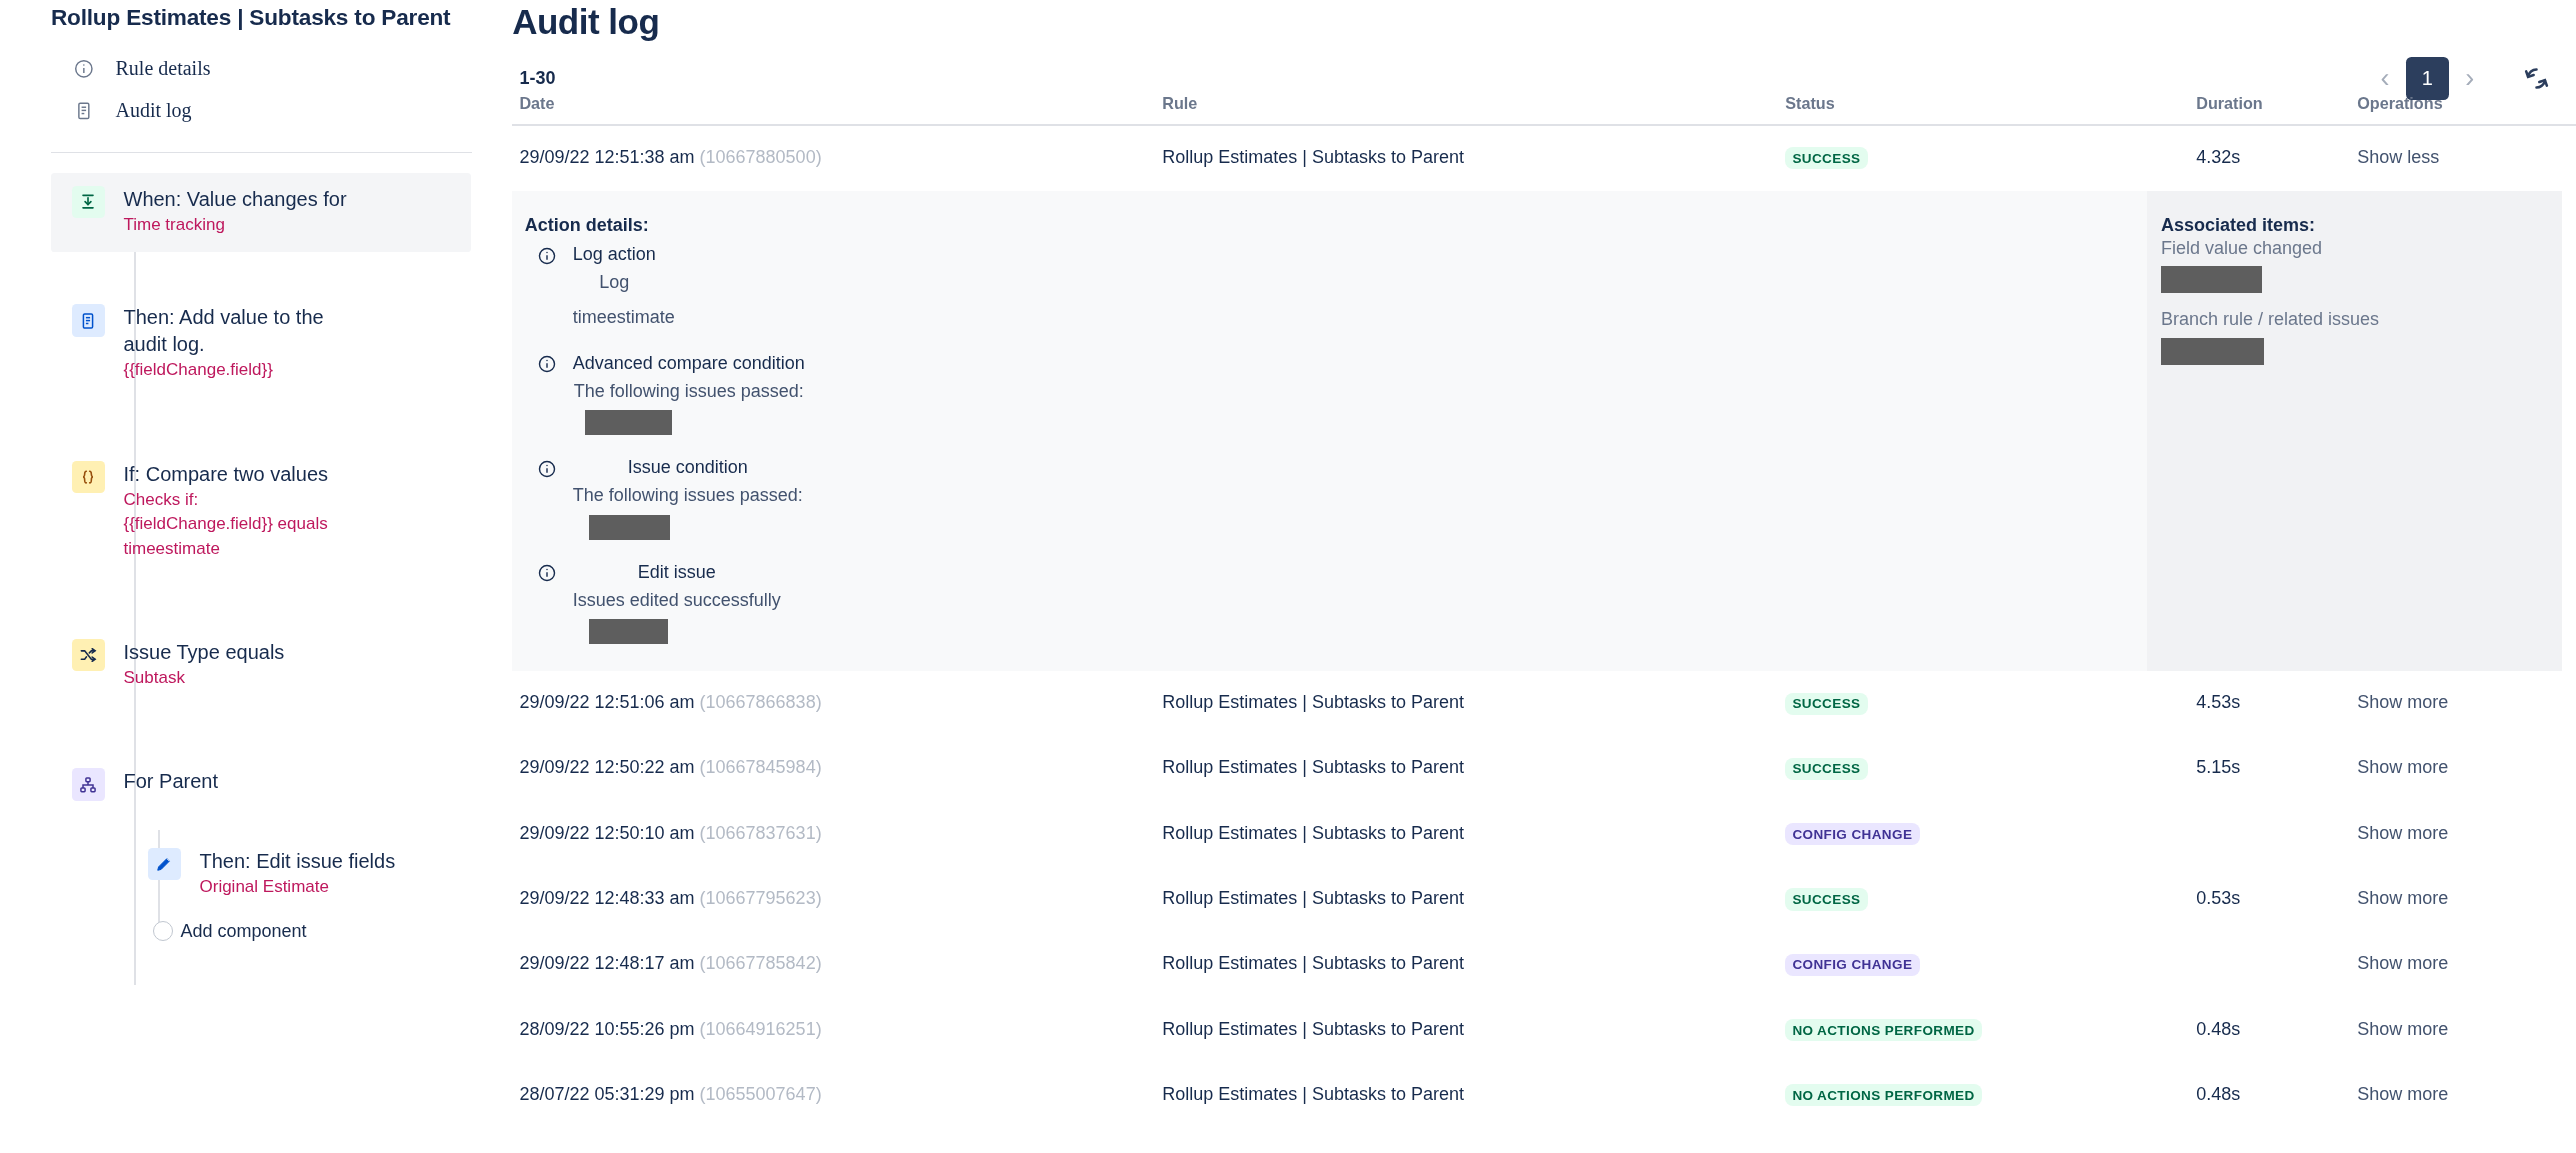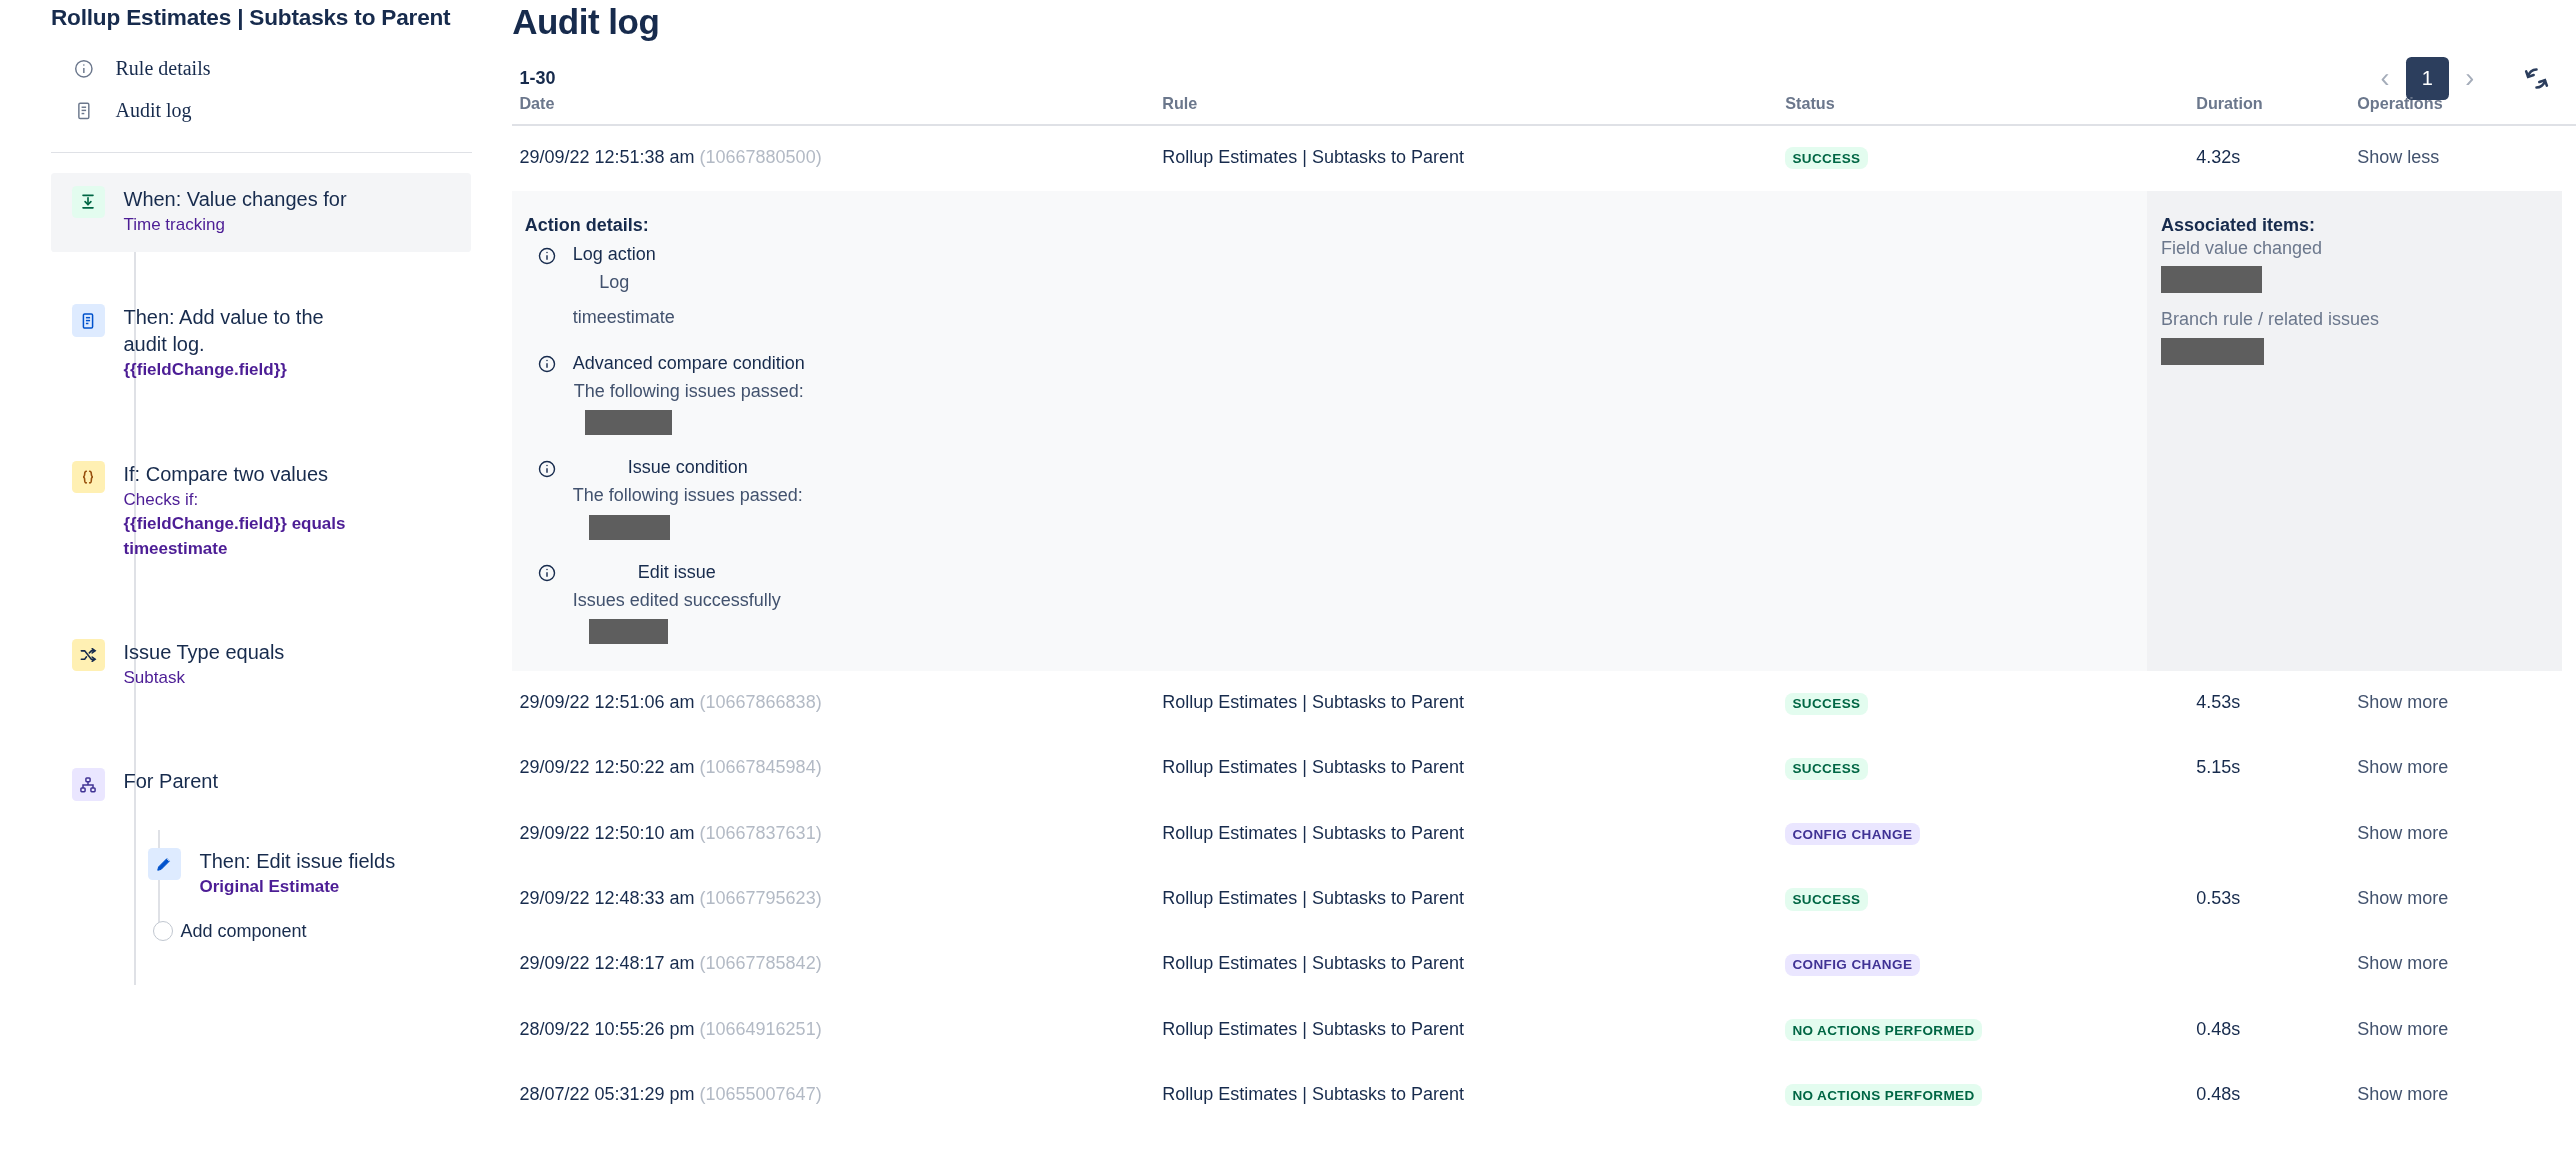--- a/index.html
+++ b/index.html
@@ -75,22 +75,22 @@
     border-radius: 4.5px;
     display: flex; align-items: center; justify-content: center;
     margin-top: 1.8px;
   }
   .ic-green { background: #E3FCEF; }
   .ic-blue  { background: #DEEBFF; }
   .ic-yellow{ background: #FFF0B3; }
   .ic-purple{ background: #EAE6FF; }
   .comp-body { padding-top: 1.8px; }
   .comp-title { font-size: 20px; line-height: 27px; color: #172B4D; max-width: 248px; }
-  .comp-sub   { font-size: 17px; line-height: 24.4px; color: #4c1d95; max-width: 262px; }
-  .comp-sub b { font-weight: bold; }
+  .comp-sub   { font-size: 17px; line-height: 24.4px; color: #be185d; max-width: 262px; }
+  .comp-sub b { font-weight: normal; }
   .gap-sm { height: 40px; }
   .gap-md { height: 51px; }
 
   .branch-wrap { position: relative; padding-left: 76px; margin-top: 20px; }
   .branch-spine {
     position: absolute; left: 107px; top: -5.4px; bottom: 23.5px;
     width: 1.8px; background: #DFE1E6; z-index: 0;
   }
   .add-comp {
     position: relative; z-index: 1;

